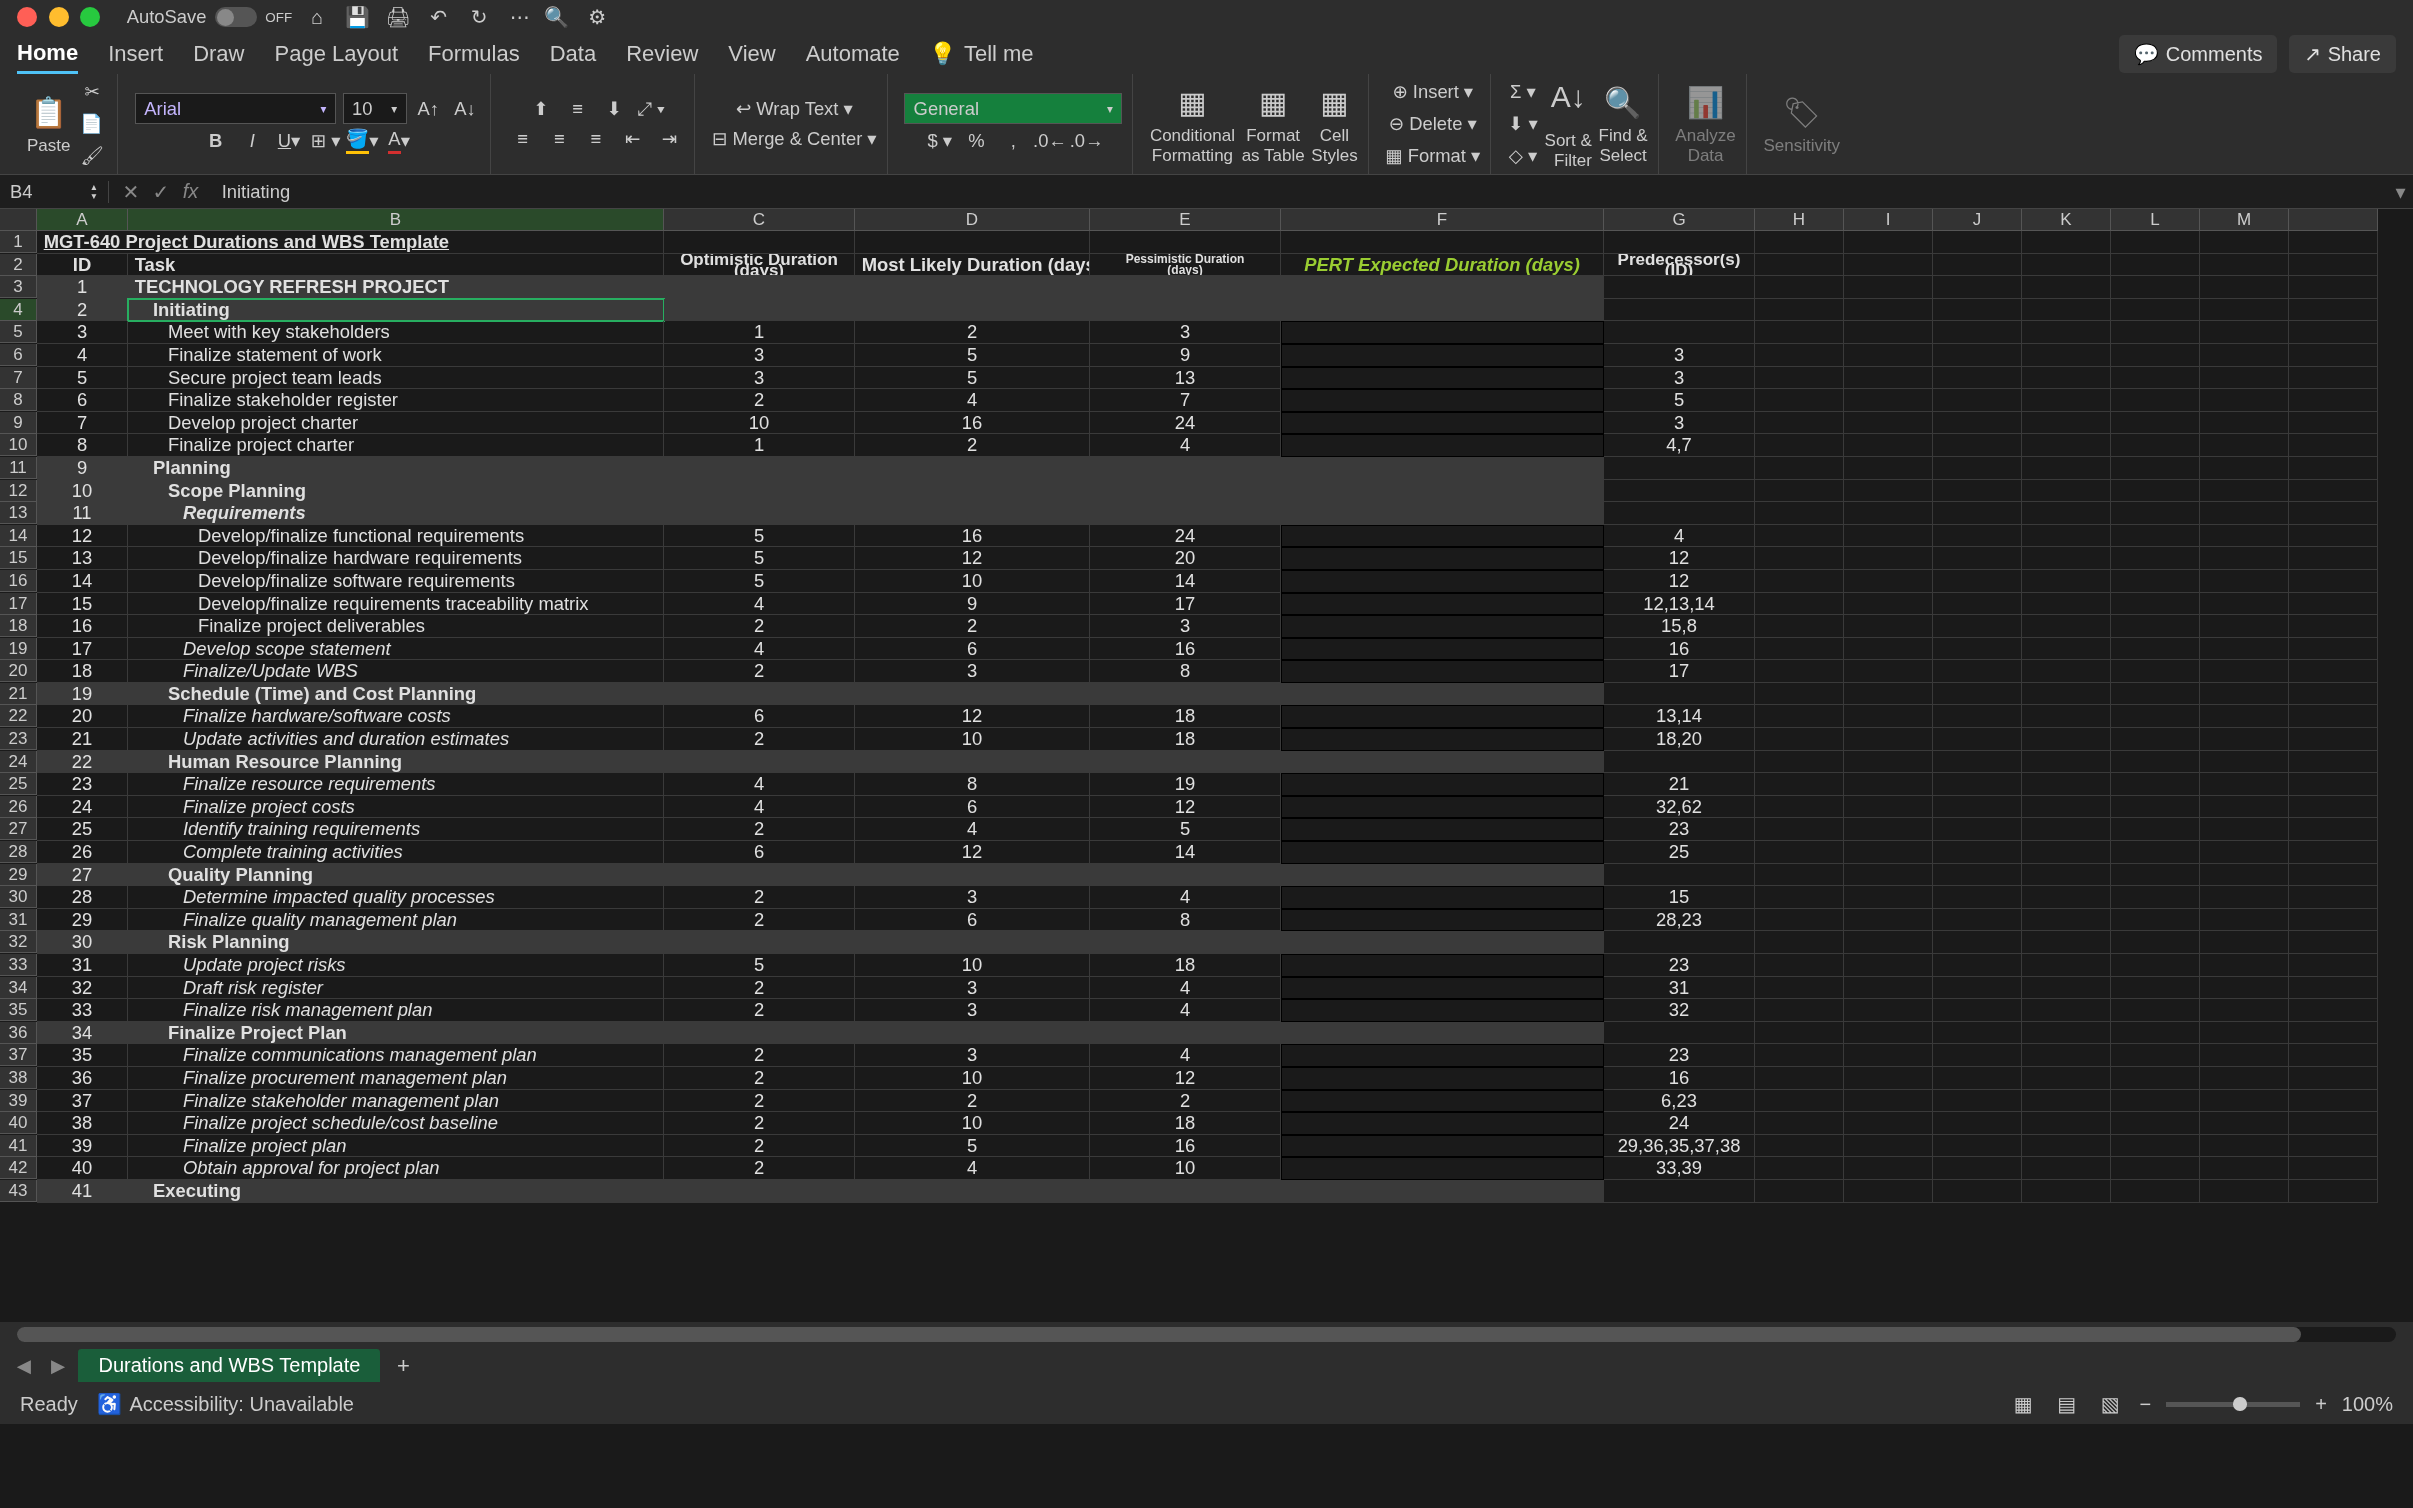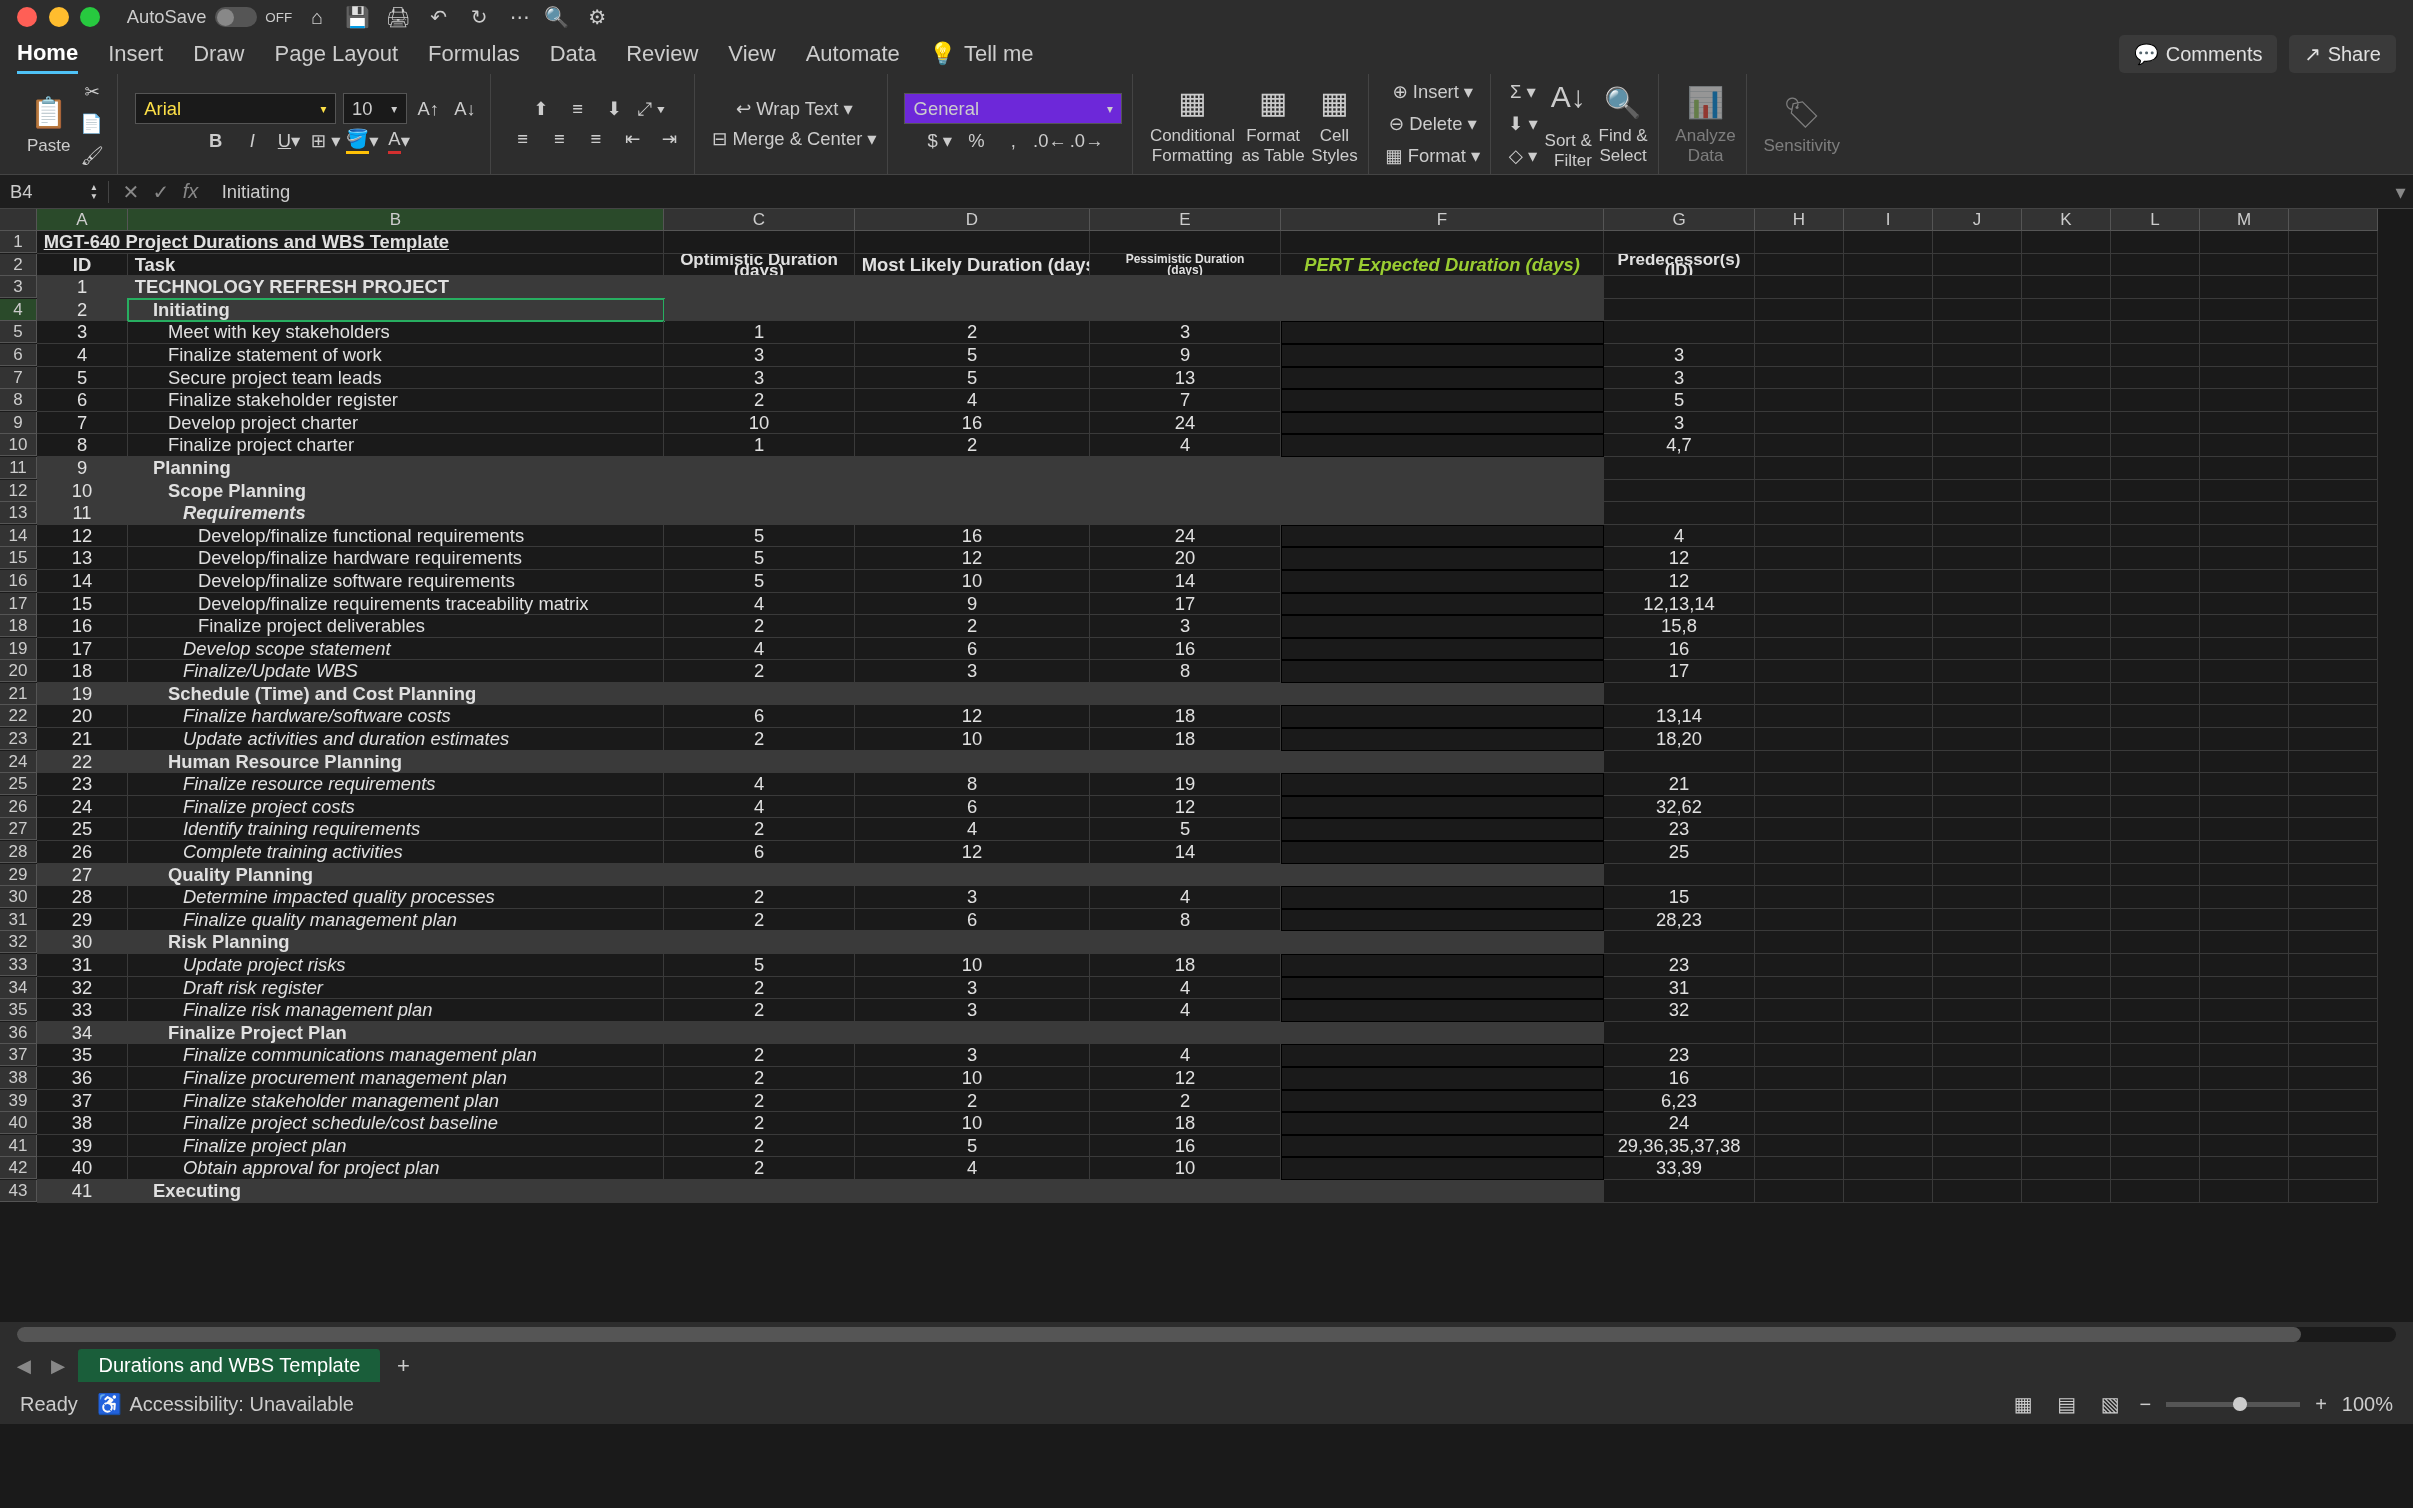--- a/index.html
+++ b/index.html
@@ -29,23 +29,23 @@
 .ribbon-btn { background: #3a3a3a; padding: 6.7px 15px; border-radius: 5px; display: flex; align-items: center; gap: 6.7px; font-size: 20px; }
 
 
 .ribbon { height: 101px; background: #2d2d2d; display: flex; align-items: center; padding: 0 17px; gap: 6.7px; border-bottom: 0.8px solid #444; }
 .ribbon-group { display: flex; flex-direction: column; align-items: center; gap: 3.4px; padding: 0 10px; border-right: 0.8px solid #444; height: 100%; justify-content: center; }
 .ribbon-group.noborder { border-right: none; }
 .rg-row { display: flex; gap: 6.7px; align-items: center; }
 .rg-big { display:flex; flex-direction:column; align-items:center; gap:3.4px; font-size:17px; color:#ccc;}
 .rg-big .ico { width:40px; height:40px; display:flex; align-items:center; justify-content:center; font-size:30px;}
 .rg-small { width: 30px; height: 27px; display:flex; align-items:center; justify-content:center; color:#ccc; border-radius:3.4px; font-size:18.4px;}
-.font-select { background:#1a1a1a; color:#fde047; border:0.8px solid #555; padding:3.4px 8.4px; font-size:18.4px; width:201px; display:flex; justify-content:space-between; align-items:center;}
+.font-select { background:#1a1a1a; color:#c4b5fd; border:0.8px solid #555; padding:3.4px 8.4px; font-size:18.4px; width:201px; display:flex; justify-content:space-between; align-items:center;}
 .size-select { background:#1a1a1a; color:#ccc; border:0.8px solid #555; padding:3.4px 8.4px; font-size:18.4px; width:64px; display:flex; justify-content:space-between; align-items:center;}
-.fmt-select { background:#6d28d9; color:#ccc; border:0.8px solid #555; padding:3.4px 8.4px; font-size:18.4px; width:218px; display:flex; justify-content:space-between; align-items:center;}
+.fmt-select { background:#15803d; color:#ccc; border:0.8px solid #555; padding:3.4px 8.4px; font-size:18.4px; width:218px; display:flex; justify-content:space-between; align-items:center;}
 .chev { font-size:11.7px; }
 .underline-a { border-bottom: 3.4px solid #ffc107; padding-bottom:1.7px;}
 .underline-red { border-bottom: 3.4px solid #d32f2f; padding-bottom:1.7px;}
 
 
 .formula-bar { height: 34px; background: #1e1e1e; display: flex; align-items: center; border-bottom: 0.8px solid #444; }
 .name-box { width: 109px; border-right: 0.8px solid #444; padding: 0 10px; display:flex; align-items:center; justify-content:space-between; color:#ccc; font-size:18.4px;}
 .fx-controls { display: flex; gap: 13.4px; padding: 0 13.4px; color:#888; align-items:center;}
 .formula-input { flex: 1; padding: 0 10px; color:#ccc; font-size:18.4px;}
 .formula-expand { width:25px; text-align:center; color:#888;}

